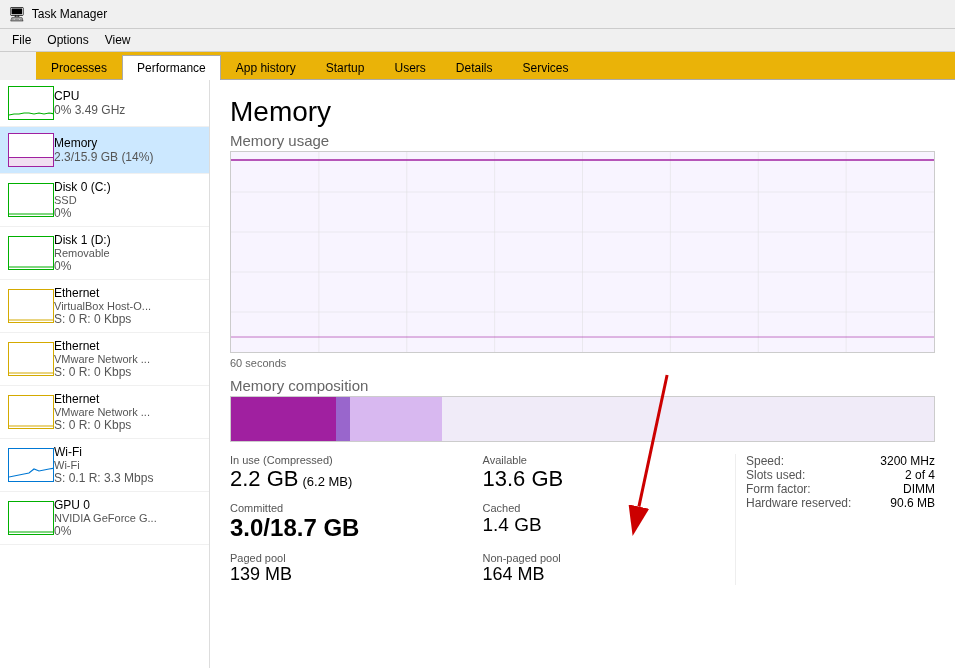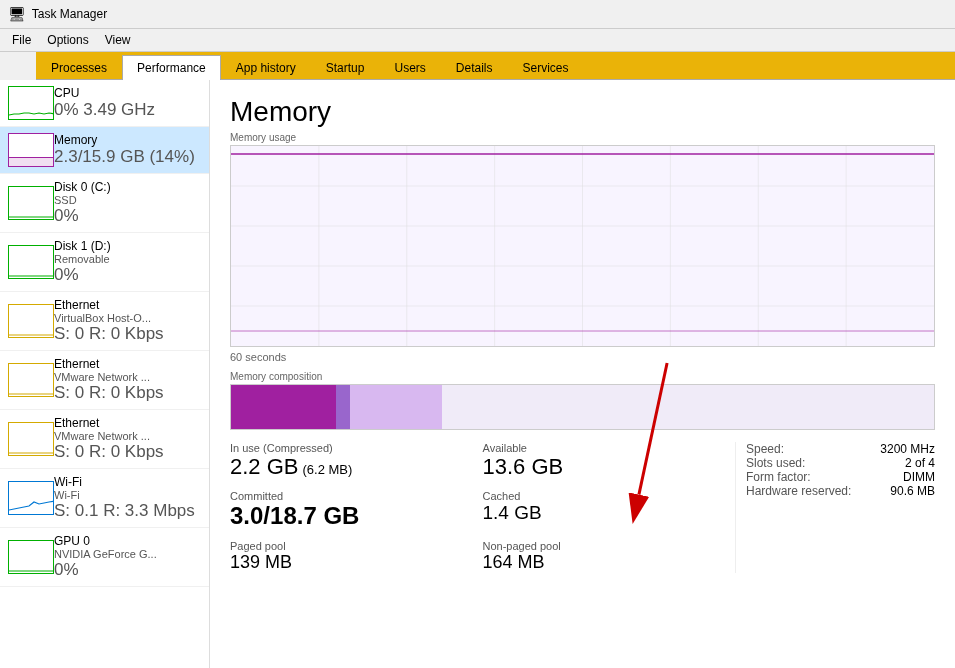--- a/index.html
+++ b/index.html
@@ -30,26 +30,26 @@
     .sidebar-thumb.disk0-thumb { border-color: #00b000; }
     .sidebar-thumb.disk1-thumb { border-color: #00b000; }
     .sidebar-thumb.eth1-thumb { border-color: #d4aa00; }
     .sidebar-thumb.eth2-thumb { border-color: #d4aa00; }
     .sidebar-thumb.eth3-thumb { border-color: #d4aa00; }
     .sidebar-thumb.wifi-thumb { border-color: #0078d4; }
     .sidebar-thumb.gpu-thumb { border-color: #00b000; }
     .sidebar-info { flex: 1; min-width: 0; }
     .sidebar-name { font-size: 12px; font-weight: 400; }
     .sidebar-sub { font-size: 11px; color: #555; white-space: nowrap; overflow: hidden; text-overflow: ellipsis; }
-    .sidebar-stat { font-size: 17px; color: #555; }
+    .sidebar-stat { font-size: 12px; color: #555; }
 
     
     .content { flex: 1; padding: 16px 20px; background: #fff; overflow-y: auto; }
     .content-title { font-size: 28px; font-weight: 300; margin-bottom: 4px; }
-    .section-label { font-size: 10px; color: #666; margin-bottom: 2px; }
+    .section-label { font-size: 15px; color: #666; margin-bottom: 2px; }
 
     
     .chart-container { border: 1px solid #ccc; background: #f8f4ff; margin-bottom: 4px; position: relative; }
     .chart-main { height: 200px; position: relative; overflow: hidden; }
     .chart-label-bottom { font-size: 11px; color: #666; margin-bottom: 8px; }
 
     
     .composition-container { border: 1px solid #ccc; height: 46px; background: #f8f4ff; margin-bottom: 12px; display: flex; overflow: hidden; }
     .comp-in-use { background: #a020a0; width: 15%; }
     .comp-modified { background: #9966cc; width: 2%; }

